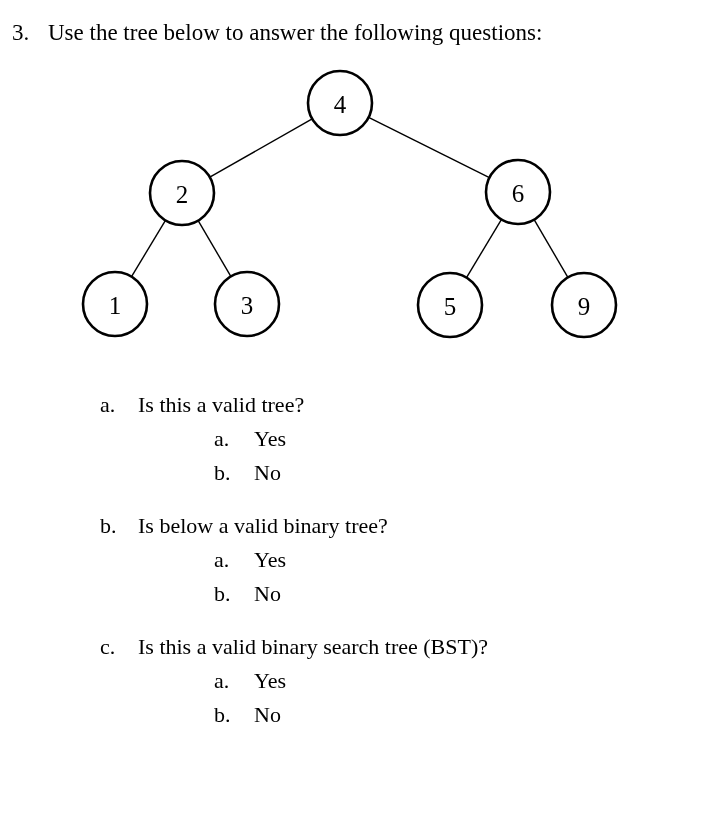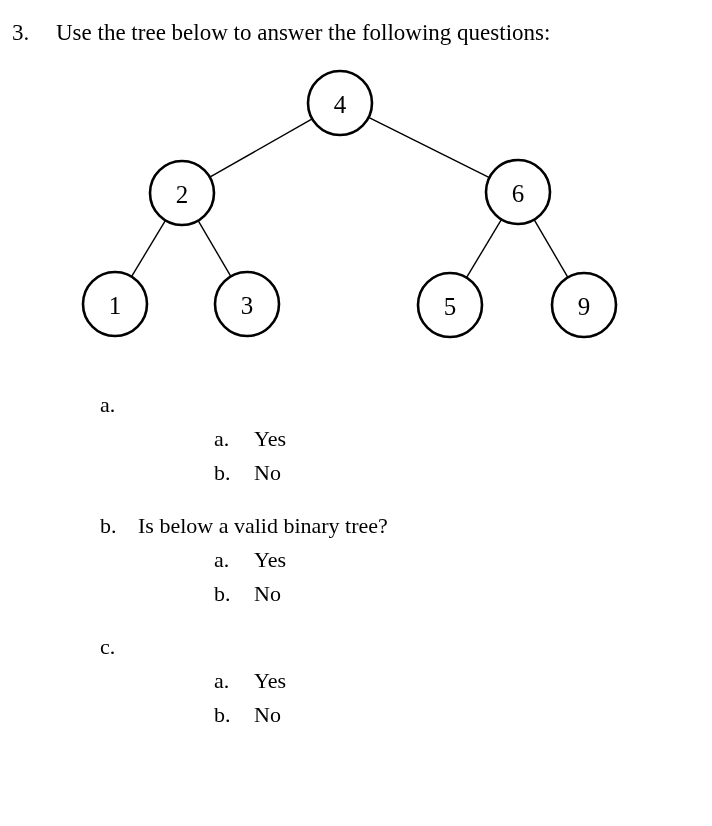--- a/index.html
+++ b/index.html
@@ -28,21 +28,20 @@
     font-size: 23px;
     line-height: 30px;
     white-space: nowrap;
   }
   .question-stem .marker {
     width: 36px;
     flex: 0 0 36px;
   }
   .question-stem .body {
     flex: 1 1 auto;
-    margin-left: 8px;
   }
 
   
   .tree-figure {
     position: absolute;
     left: 0;
     top: 58px;
     width: 712px;
     height: 300px;
   }
@@ -151,20 +150,21 @@
         </g>
       </g>
   </svg>
 </div>
 
 <div class="subquestions">
   <div id="subquestion-container">
       <div class="subquestion-group">
         <div class="subquestion-row">
           <span class="marker">a.</span>
+          <span class="body">Is this a valid tree?</span>
         </div>
         <div class="option-row">
           <span class="marker">a.</span>
           <span>Yes</span>
         </div>
         <div class="option-row">
           <span class="marker">b.</span>
           <span>No</span>
         </div>
       </div>
@@ -178,20 +178,21 @@
           <span>Yes</span>
         </div>
         <div class="option-row">
           <span class="marker">b.</span>
           <span>No</span>
         </div>
       </div>
       <div class="subquestion-group">
         <div class="subquestion-row">
           <span class="marker">c.</span>
+          <span class="body">Is this a valid binary search tree (BST)?</span>
         </div>
         <div class="option-row">
           <span class="marker">a.</span>
           <span>Yes</span>
         </div>
         <div class="option-row">
           <span class="marker">b.</span>
           <span>No</span>
         </div>
       </div>

